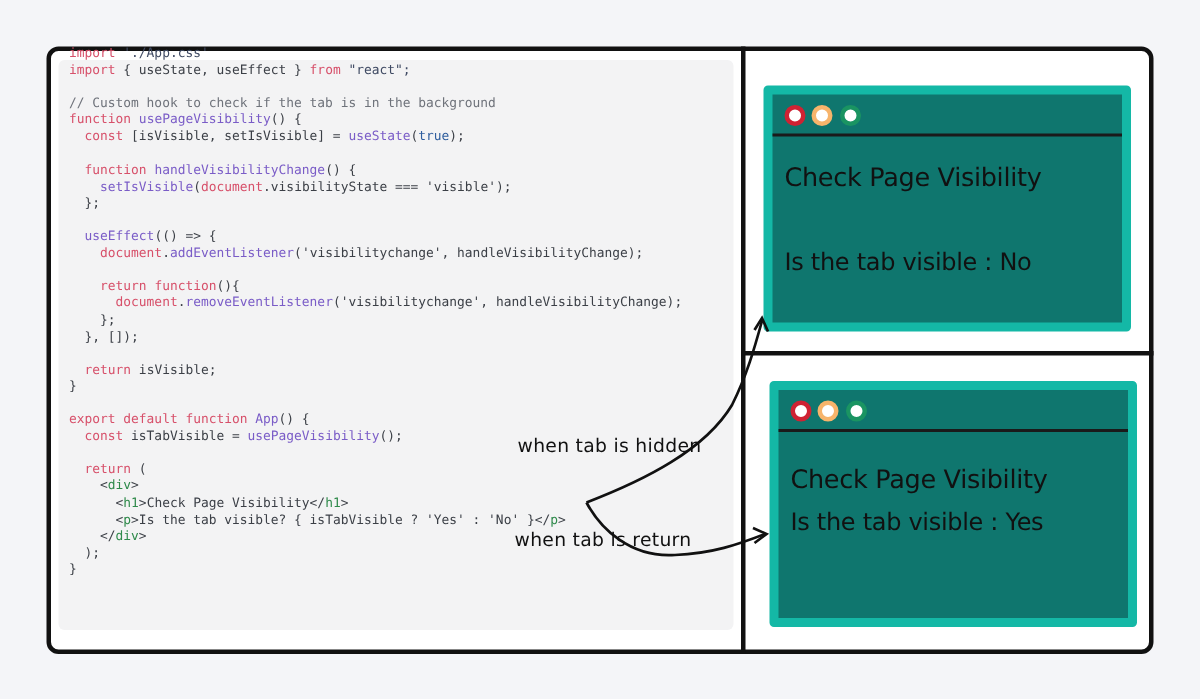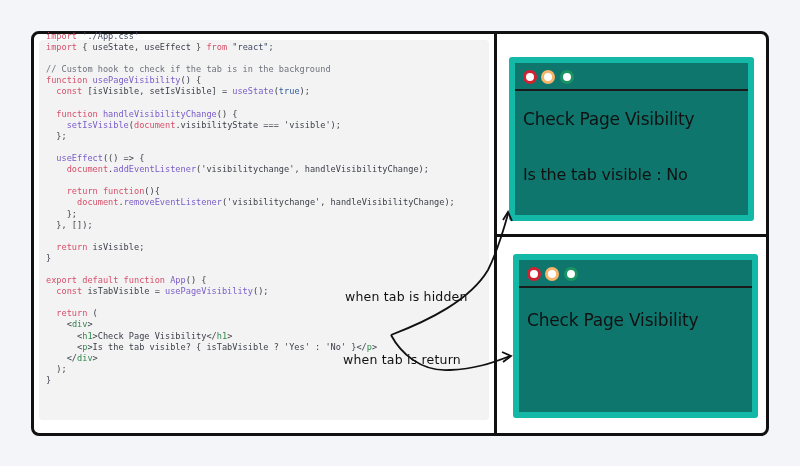--- a/index.html
+++ b/index.html
@@ -81,20 +81,21 @@
   <div class="line" style="top:78px;margin-top:24px;">Is the tab visible : No</div>
 </div>
 
 <div class="browser" style="left:513px; top:254px; width:245px; height:164px;">
   <div class="bar">
     <span class="dot red"></span>
     <span class="dot yellow"></span>
     <span class="dot green"></span>
   </div>
   <div class="heading" style="top:50px;">Check Page Visibility</div>
+  <div class="line" style="top:78px;">Is the tab visible : Yes</div>
 </div>
 
 <svg class="arrows" width="800" height="466">
 
   <path d="M391,335 C430,320 470,300 488,270 C498,250 503,232 508,214" fill="none" stroke="#111" stroke-width="1.8"></path>
   <path d="M503,220 L508,212 L512,221" fill="none" stroke="#111" stroke-width="1.8"></path>
 
   <path d="M391,335 C400,352 420,372 450,370 C475,369 492,363 510,356" fill="none" stroke="#111" stroke-width="1.8"></path>
   <path d="M502,352 L511,356 L503,362" fill="none" stroke="#111" stroke-width="1.8"></path>
 </svg>

